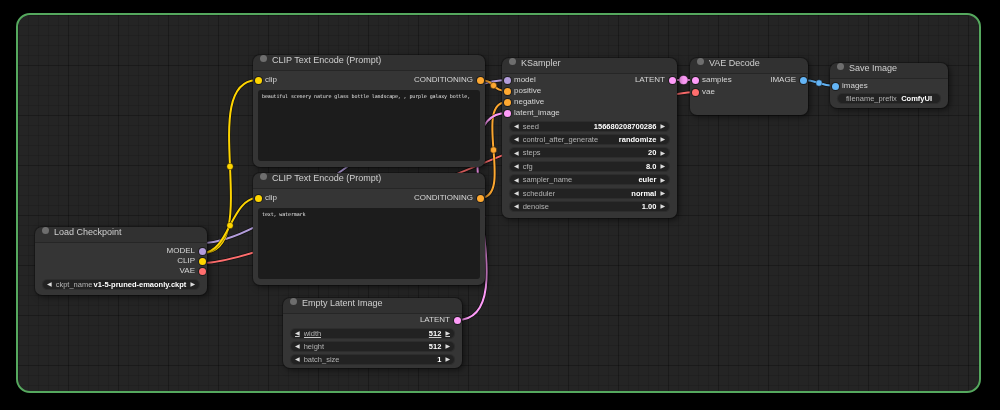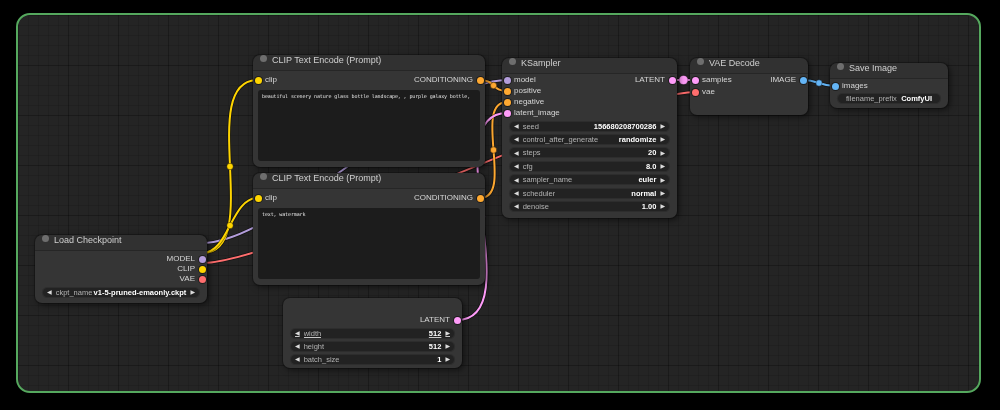--- a/index.html
+++ b/index.html
@@ -89,21 +89,21 @@
       <path d="M457 320 C531.5335662637982 320, 432.4664337362018 113, 507 113" fill="none" stroke="rgba(0,0,0,0.45)" stroke-width="3.6"></path>
       <path d="M457 320 C531.5335662637982 320, 432.4664337362018 113, 507 113" fill="none" stroke="#FF9CF9" stroke-width="2"></path>
       <circle cx="482" cy="216.5" r="3.2" fill="#FF9CF9" stroke="rgba(0,0,0,0.4)" stroke-width="1"></circle>
       <path d="M672 80 C687 80, 680 80, 695 80" fill="none" stroke="rgba(0,0,0,0.45)" stroke-width="3.6"></path>
       <path d="M672 80 C687 80, 680 80, 695 80" fill="none" stroke="#FF9CF9" stroke-width="2"></path>
       <circle cx="683.5" cy="80" r="4.6" fill="#FF9CF9" stroke="rgba(0,0,0,0.4)" stroke-width="1"></circle>
       <path d="M803 80 C818 80, 820 86, 835 86" fill="none" stroke="rgba(0,0,0,0.45)" stroke-width="3.6"></path>
       <path d="M803 80 C818 80, 820 86, 835 86" fill="none" stroke="#64B5F6" stroke-width="2"></path>
       <circle cx="819" cy="83" r="3.2" fill="#64B5F6" stroke="rgba(0,0,0,0.4)" stroke-width="1"></circle>
     </svg>
-    <div class="node" style="left: 17px; top: 220px; width: 172px; height: 68px;">
+    <div class="node" style="left: 17px; top: 212px; width: 172px; height: 68px;">
       <div class="node-title">
         <span class="collapse-dot"></span>
         <span class="title-text">Load Checkpoint</span>
       </div>
       <span class="slot-dot" style="right: 1.5px; top: 20.5px; background: rgb(179, 157, 219);"></span>
       <span class="slot-label" style="right: 12px; top: 19px;">MODEL</span>
       <span class="slot-dot" style="right: 1.5px; top: 30.5px; background: rgb(255, 213, 0);"></span>
       <span class="slot-label" style="right: 12px; top: 29px;">CLIP</span>
       <span class="slot-dot" style="right: 1.5px; top: 40.5px; background: rgb(255, 110, 110);"></span>
       <span class="slot-label" style="right: 12px; top: 39px;">VAE</span>
@@ -130,20 +130,24 @@
         <span class="collapse-dot"></span>
         <span class="title-text">CLIP Text Encode (Prompt)</span>
       </div>
       <span class="slot-dot" style="left: 1.5px; top: 21.5px; background: rgb(255, 213, 0);"></span>
       <span class="slot-label" style="left: 12px; top: 20px;">clip</span>
       <span class="slot-dot" style="right: 1.5px; top: 21.5px; background: rgb(255, 169, 49);"></span>
       <span class="slot-label" style="right: 12px; top: 20px;">CONDITIONING</span>
       <div class="textbox" style="top: 35px; height: 71px;">text, watermark</div>
     </div>
     <div class="node" style="left: 265px; top: 283px; width: 179px; height: 70px;">
+      <div class="node-title">
+        <span class="collapse-dot"></span>
+        <span class="title-text">Empty Latent Image</span>
+      </div>
       <span class="slot-dot" style="right: 1.5px; top: 18.5px; background: rgb(255, 156, 249);"></span>
       <span class="slot-label" style="right: 12px; top: 17px;">LATENT</span>
       <div class="widget" style="top: 29.5px; text-decoration: underline;">
         <span class="arrow">◀</span>
         <span class="wlabel">width</span>
         <span class="wvalue">512</span>
         <span class="arrow">▶</span>
       </div>
       <div class="widget" style="top: 42.5px;">
         <span class="arrow">◀</span>

